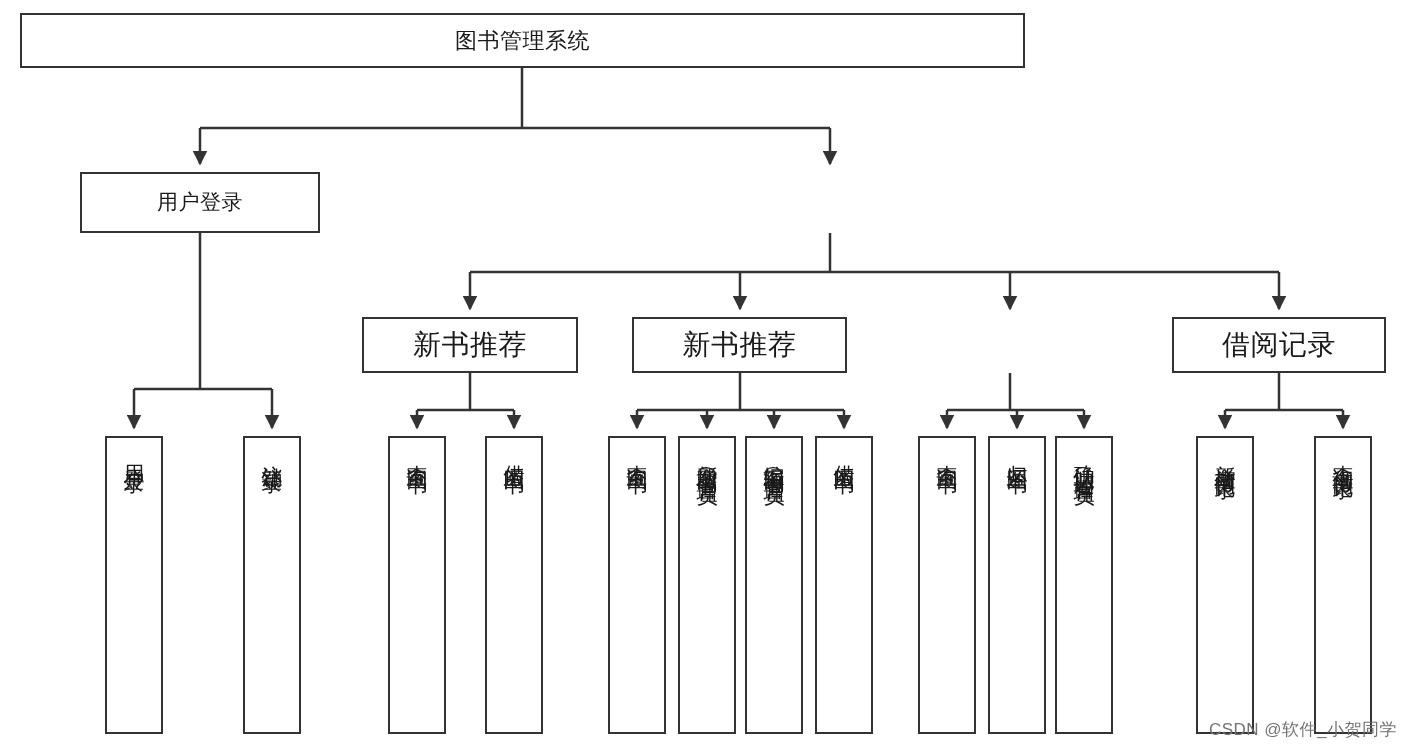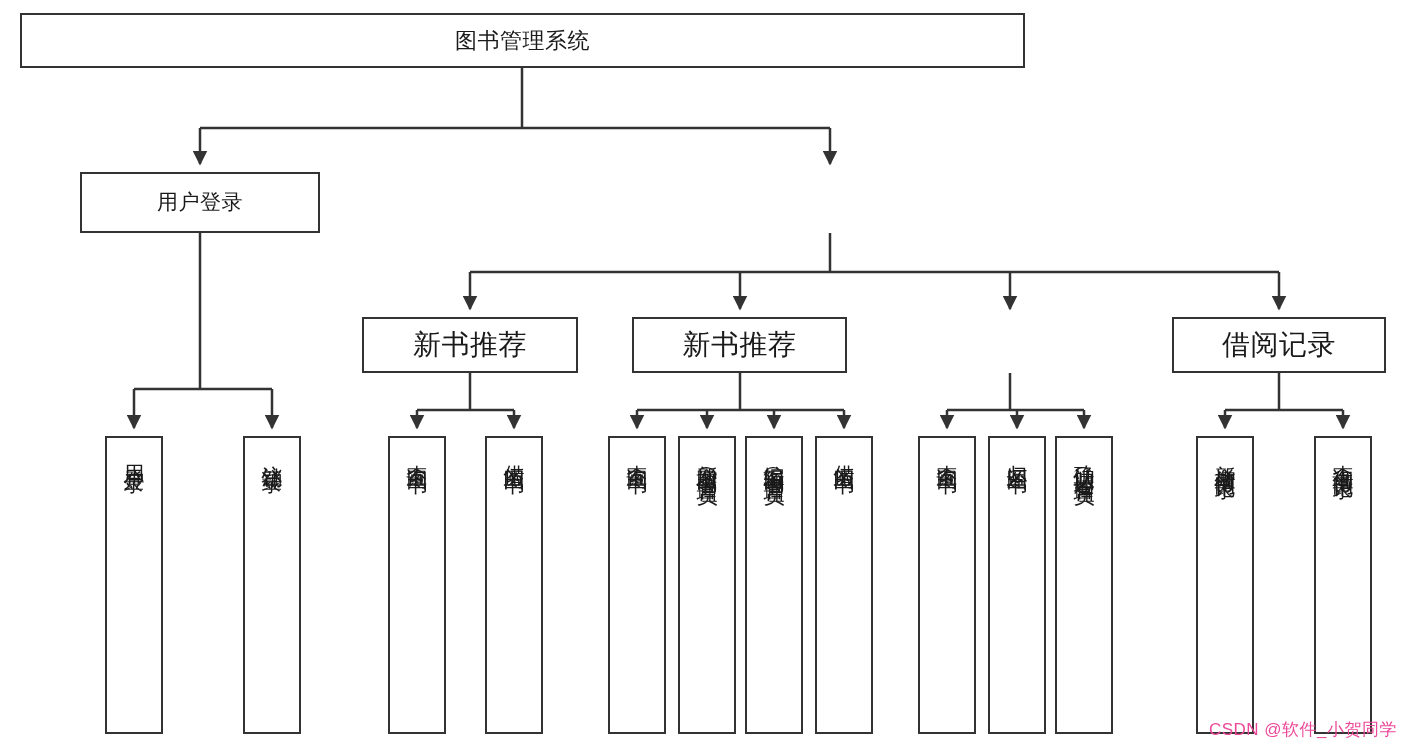--- a/index.html
+++ b/index.html
@@ -182,14 +182,14 @@
   <div class="node vert" style="left: 1055px; top: 436px; width: 58px; height: 298px; border-color: rgb(51, 51, 51);">
     <span class="node-label">确认归还（管理员）</span>
   </div>
   <div class="node vert" style="left: 1196px; top: 436px; width: 58px; height: 298px; border-color: rgb(51, 51, 51);">
     <span class="node-label">新增借阅记录</span>
   </div>
   <div class="node vert" style="left: 1314px; top: 436px; width: 58px; height: 298px; border-color: rgb(51, 51, 51);">
     <span class="node-label">查询借阅记录</span>
   </div>
 
-  <div id="watermark" style="color: #ec4899;">CSDN @软件_小贺同学</div>
+  <div id="watermark" style="color: #737373;">CSDN @软件_小贺同学</div>
 </div>
 
 </body></html>

